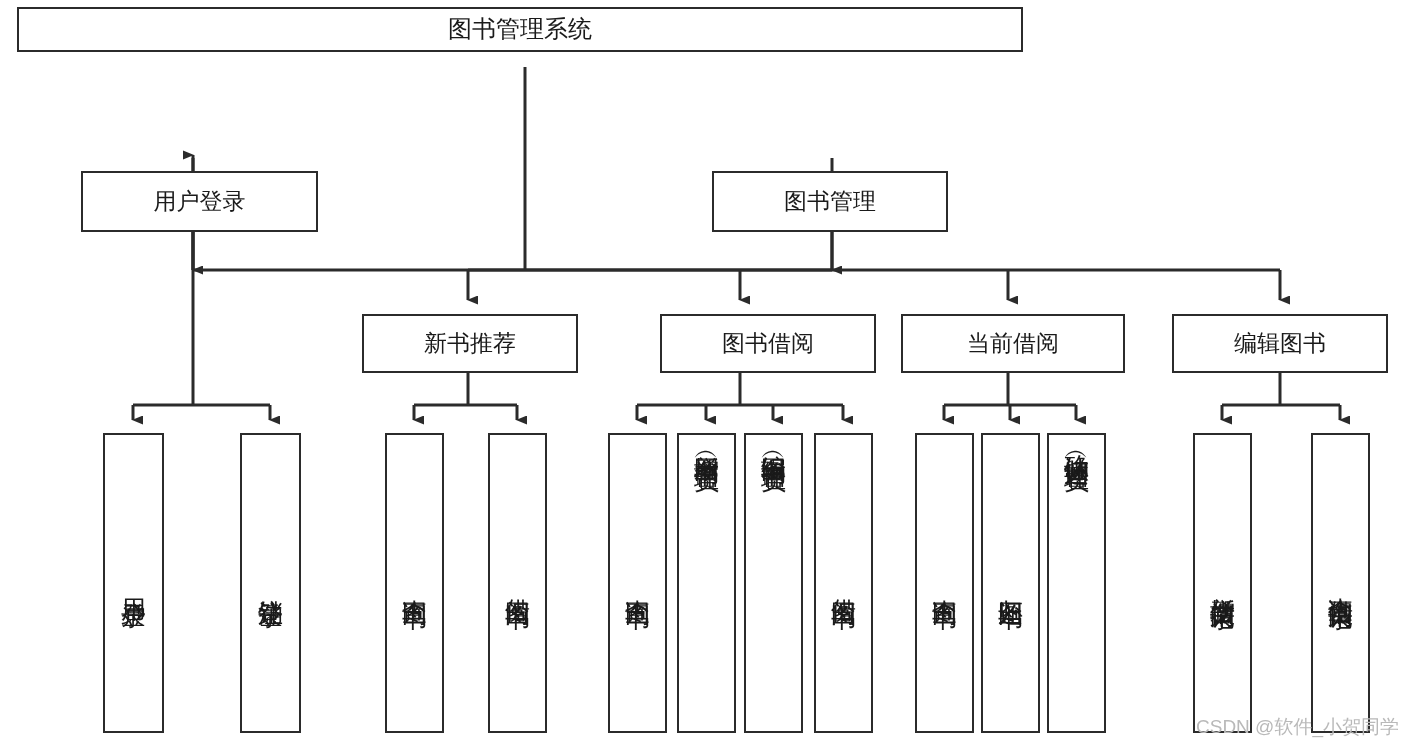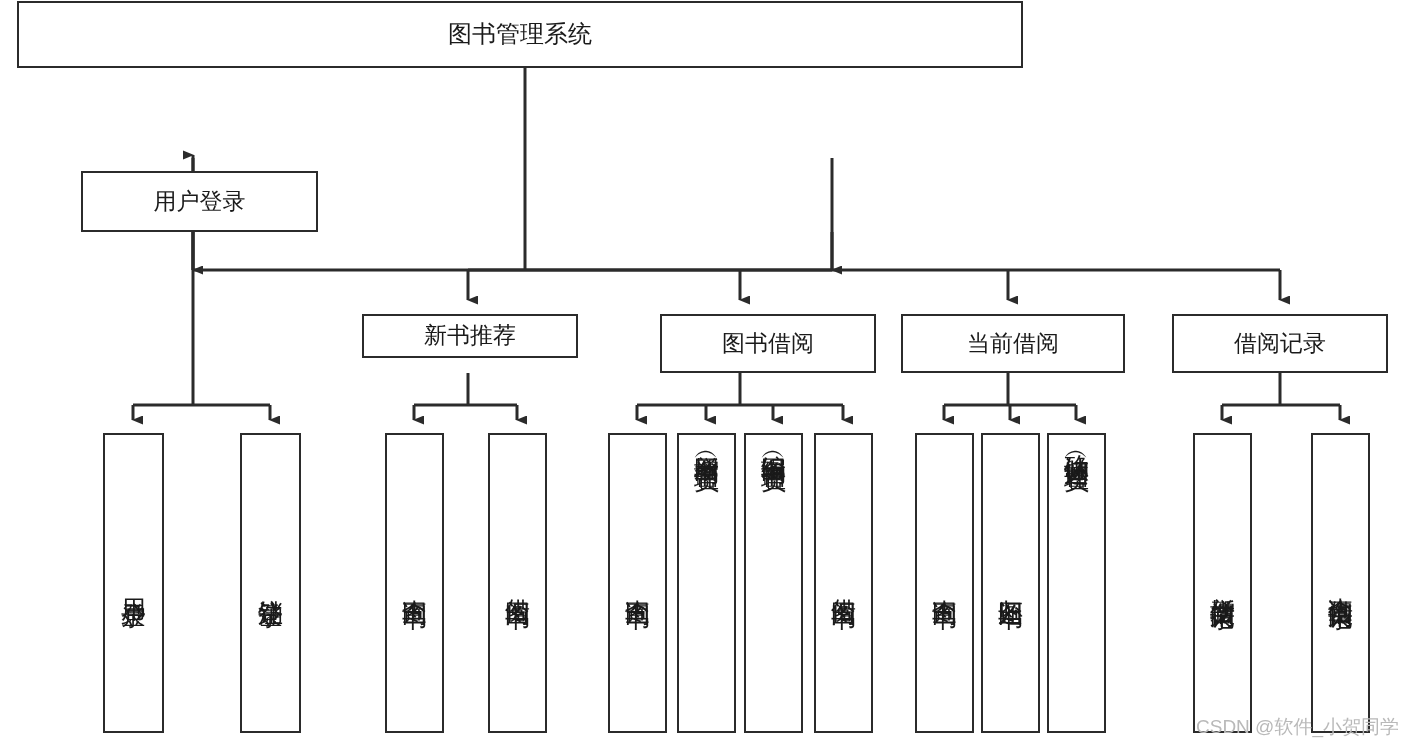--- a/index.html
+++ b/index.html
@@ -141,39 +141,42 @@
     </g>
 
     <g stroke="#2b2b2b" stroke-width="3" fill="none">
       <path d="M 1280 373 L 1280 405"></path>
       <path d="M 1222 405 L 1340 405"></path>
       <line x1="1222" y1="405" x2="1222" y2="420" marker-end="url(#arrowhead)"></line>
       <line x1="1340" y1="405" x2="1340" y2="420" marker-end="url(#arrowhead)"></line>
     </g>
   </svg>
 
-  <div class="node-box root horizontal" style="left:17px; top:1px; width:1006px; height:67px;">
+  <div class="node-box root horizontal" style="left:17px; top:7px; width:1006px; height:45px;">
     <span class="node-label">图书管理系统</span>
   </div>
 
   <div class="node-box horizontal" style="left:81px; top:171px; width:237px; height:61px;">
     <span class="node-label">用户登录</span>
   </div>
-
-  <div class="node-box horizontal" style="left:362px; top:314px; width:216px; height:44px;">
+  <div class="node-box horizontal" style="left:712px; top:171px; width:236px; height:61px;">
+    <span class="node-label">图书管理</span>
+  </div>
+
+  <div class="node-box horizontal" style="left:362px; top:314px; width:216px; height:59px;">
     <span class="node-label">新书推荐</span>
   </div>
   <div class="node-box horizontal" style="left:633px; top:314px; width:216px; height:59px;margin-left:27px;">
     <span class="node-label">图书借阅</span>
   </div>
   <div class="node-box horizontal" style="left:901px; top:314px; width:224px; height:59px;">
     <span class="node-label">当前借阅</span>
   </div>
   <div class="node-box horizontal" style="left:1172px; top:314px; width:216px; height:59px;">
-    <span class="node-label">借阅记录</span>
+    <span class="node-label">编辑图书</span>
   </div>
 
   <div class="node-box vertical center-text" style="left:103px; top:433px; width:61px; height:300px;">
     <span class="node-label">用户登录</span>
   </div>
   <div class="node-box vertical center-text" style="left:240px; top:433px; width:61px; height:300px;">
     <span class="node-label">注销登录</span>
   </div>
 
   <div class="node-box vertical center-text" style="left:385px; top:433px; width:59px; height:300px;">

